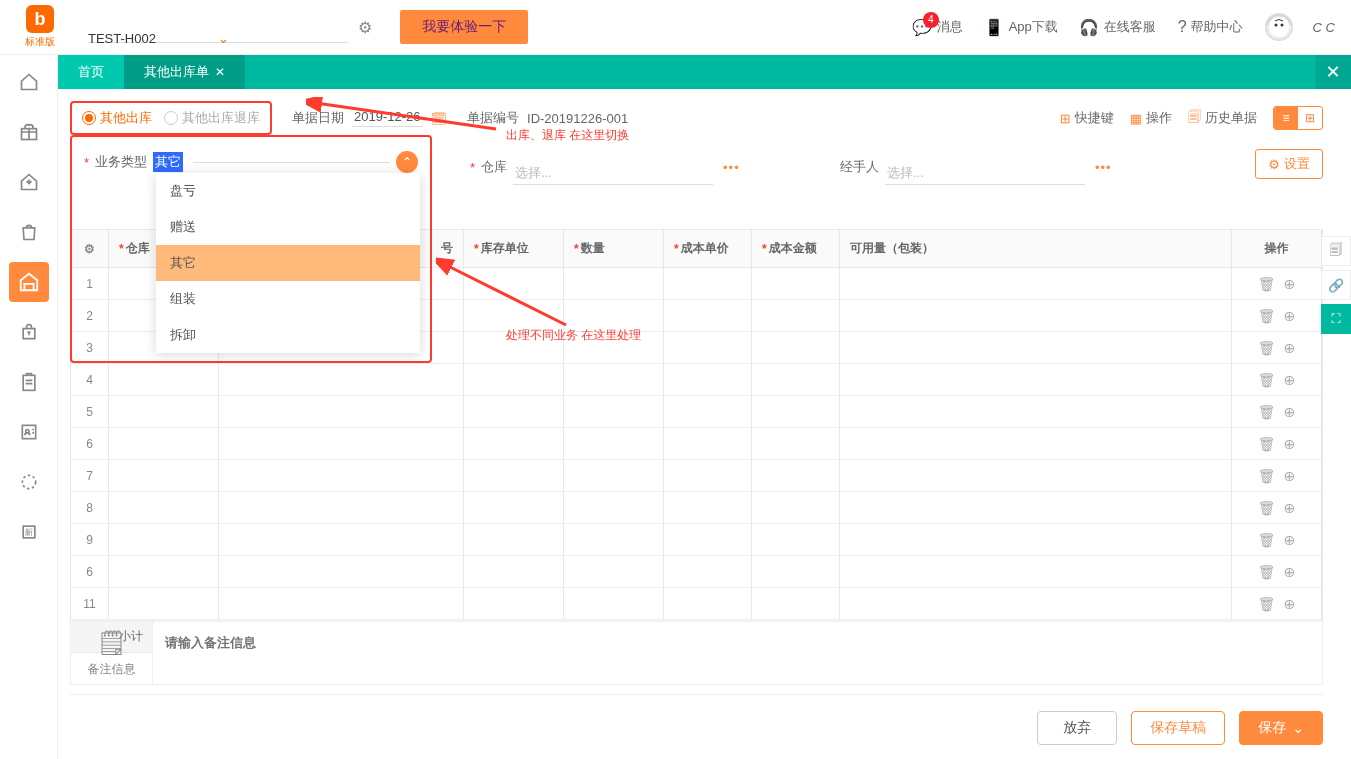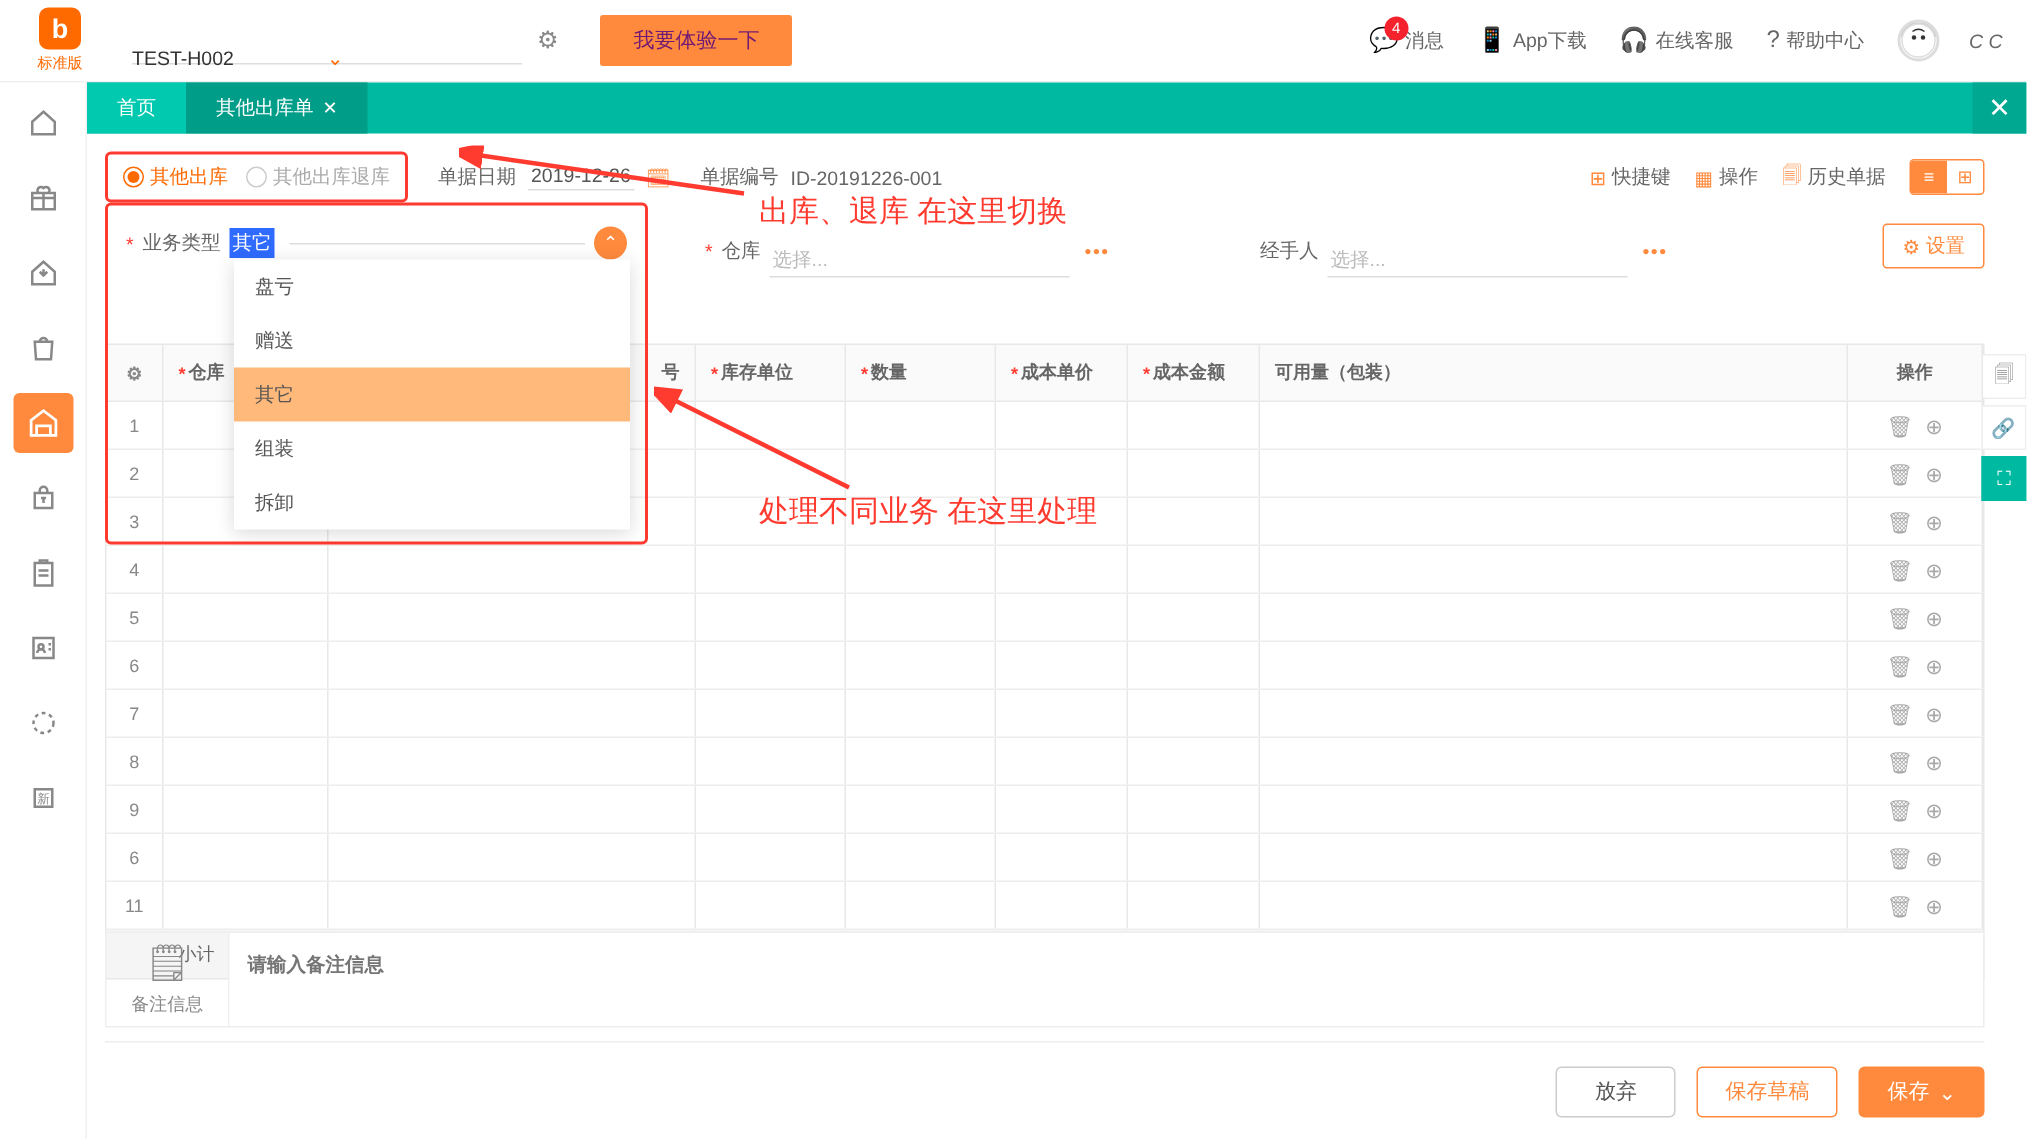--- a/index.html
+++ b/index.html
@@ -54,21 +54,21 @@
 .cal-icon { color: #ff8a3d; cursor: pointer; }
 .toolbar-links { margin-left: auto; display: flex; align-items: center; gap: 16px; }
 .tlink { display: flex; align-items: center; gap: 4px; cursor: pointer; color: #666; font-size: 13px; }
 .tlink .icon { color: #ff8a3d; }
 .view-toggle { display: flex; border: 1px solid #ff8a3d; border-radius: 3px; overflow: hidden; }
 .vt-btn { width: 24px; height: 22px; display: flex; align-items: center; justify-content: center; cursor: pointer; font-size: 12px; }
 .vt-btn.active { background: #ff8a3d; color: #fff; }
 .vt-btn:not(.active) { color: #ff8a3d; }
 
 
-.annotation { position: absolute; color: #ff3b30; font-size: 20px; font-weight: 500; pointer-events: none; z-index: 50; }
+.annotation { position: absolute; color: #ff3b30; font-size: 12px; font-weight: 500; pointer-events: none; z-index: 50; }
 .arrow { position: absolute; pointer-events: none; z-index: 49; }
 
 
 .form-row2 { display: flex; gap: 40px; margin-bottom: 8px; align-items: flex-start; }
 .field-group { display: flex; align-items: center; gap: 6px; position: relative; }
 .field-label { color: #666; }
 .req { color: #ff3b30; }
 .field-input { border: none; border-bottom: 1px solid #ddd; padding: 4px 2px; outline: none; min-width: 200px; font-size: 13px; margin-top: 12px; }
 .field-input::placeholder { color: #bbb; }
 .biztype-wrap { border: 2px solid #ff3b30; border-radius: 4px; padding: 14px 12px 8px; width: 362px; position: relative; }

